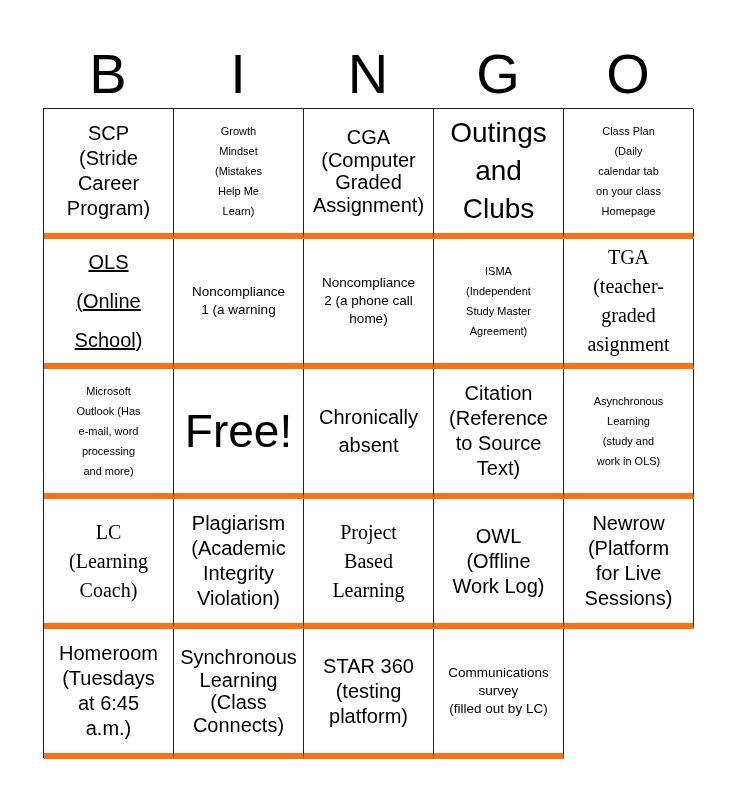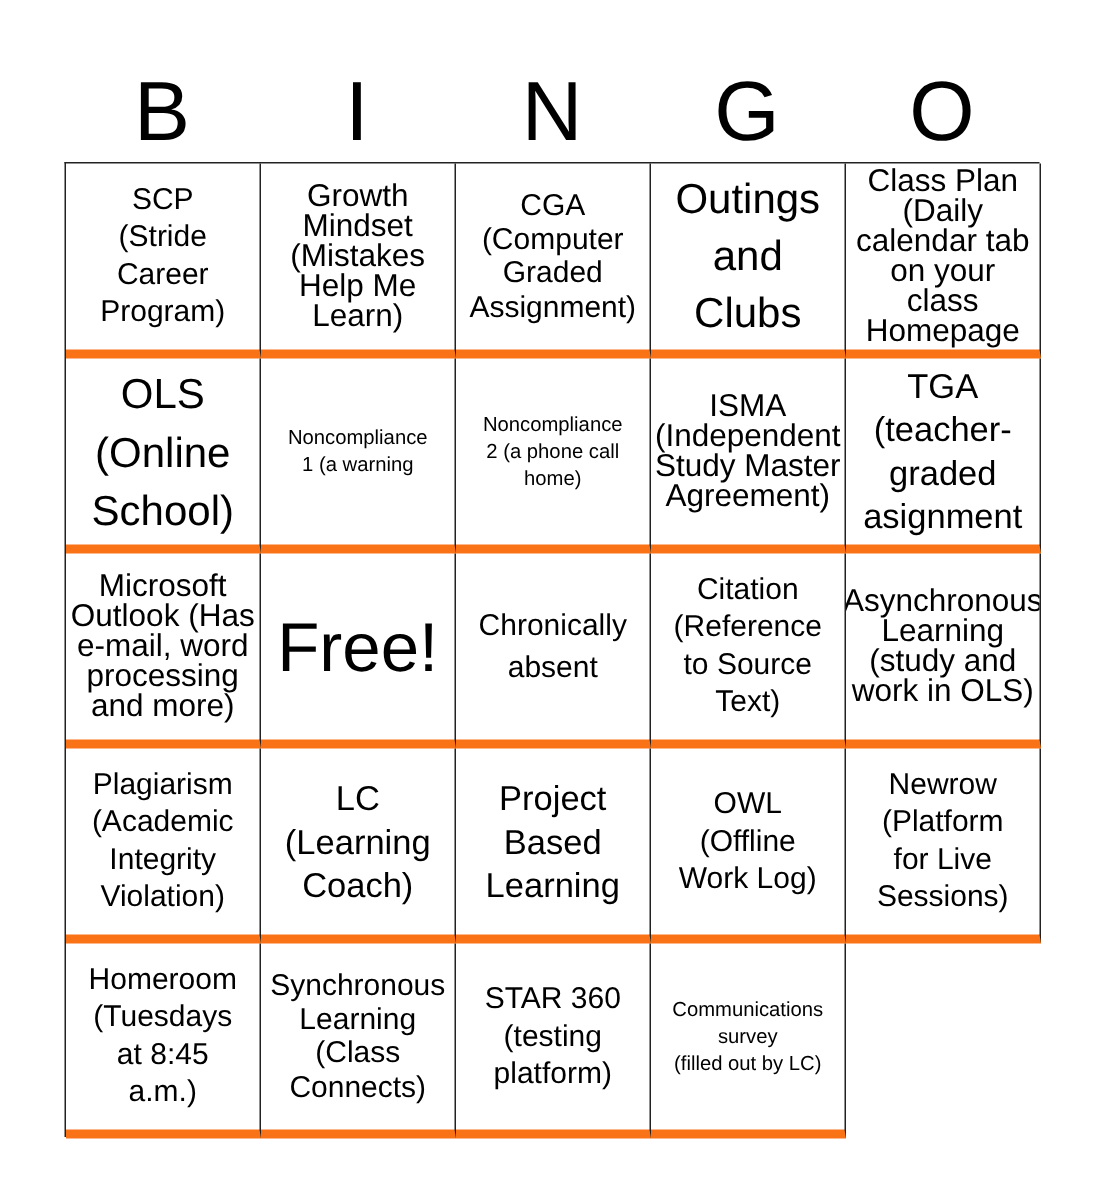--- a/index.html
+++ b/index.html
@@ -1,27 +1,27 @@
 <!DOCTYPE html>
 <html><head>
   <meta charset="utf-8">
   <style>
     html, body { margin: 0; padding: 0; background: #ffffff; }
     body { width: 736px; height: 800px; position: relative; font-family: "Liberation Sans", sans-serif; color: #000; }
     .header { position: absolute; left: 43px; top: 40px; width: 650px; height: 68px; display: grid; grid-template-columns: repeat(5, 130px); }
     .header span { text-align: center; font-size: 56px; line-height: 68px; }
     .grid { position: absolute; left: 43px; top: 108px; width: 650px; height: 650px; display: grid; grid-template-columns: repeat(5, 130px); grid-template-rows: repeat(5, 130px); box-sizing: border-box; border-top: 1px solid #222; border-left: 1px solid #222; }
     .cell { box-sizing: border-box; border-right: 1px solid #222; border-bottom: 6px solid #f97316; display: flex; align-items: center; justify-content: center; text-align: center; padding: 2px 3px; white-space: pre-line; overflow: hidden; }
-    .s1 { font-size: 23px; line-height: 29px; }
+    .s1 { font-size: 20px; line-height: 29px; font-family: Liberation Serif, serif; }
     .s2 { font-size: 20px; line-height: 25px; }
     .s3 { font-size: 20px; line-height: 22.5px; }
-    .s4 { font-size: 21px; line-height: 20px; }
+    .s4 { font-size: 11px; line-height: 20px; }
     .s5 { font-size: 13.5px; line-height: 18px; }
     .s6 { font-size: 28px; line-height: 38px; }
-    .s7 { font-size: 28px; line-height: 39px; }
+    .s7 { font-size: 20px; line-height: 39px; text-decoration: underline; }
     .s8 { font-size: 20px; line-height: 28px; }
     .free { font-size: 46px; line-height: 50px; }
   </style>
 </head>
 <body>
 
 <div class="header">
   <span>B</span>
   <span>I</span>
   <span>N</span>
@@ -80,41 +80,41 @@
 absent</div>
   <div class="cell s2">Citation
 (Reference
 to Source
 Text)</div>
   <div class="cell s4">Asynchronous
 Learning
 (study and
 work in OLS)</div>
 
+  <div class="cell s1">LC
+(Learning
+Coach)</div>
   <div class="cell s2">Plagiarism
 (Academic
 Integrity
 Violation)</div>
-  <div class="cell s1">LC
-(Learning
-Coach)</div>
   <div class="cell s1">Project
 Based
 Learning</div>
   <div class="cell s2">OWL
 (Offline
 Work Log)</div>
   <div class="cell s2">Newrow
 (Platform
 for Live
 Sessions)</div>
 
   <div class="cell s2">Homeroom
 (Tuesdays
-at 8:45
+at 6:45
 a.m.)</div>
   <div class="cell s3">Synchronous
 Learning
 (Class
 Connects)</div>
   <div class="cell s2">STAR 360
 (testing
 platform)</div>
   <div class="cell s5">Communications
 survey

